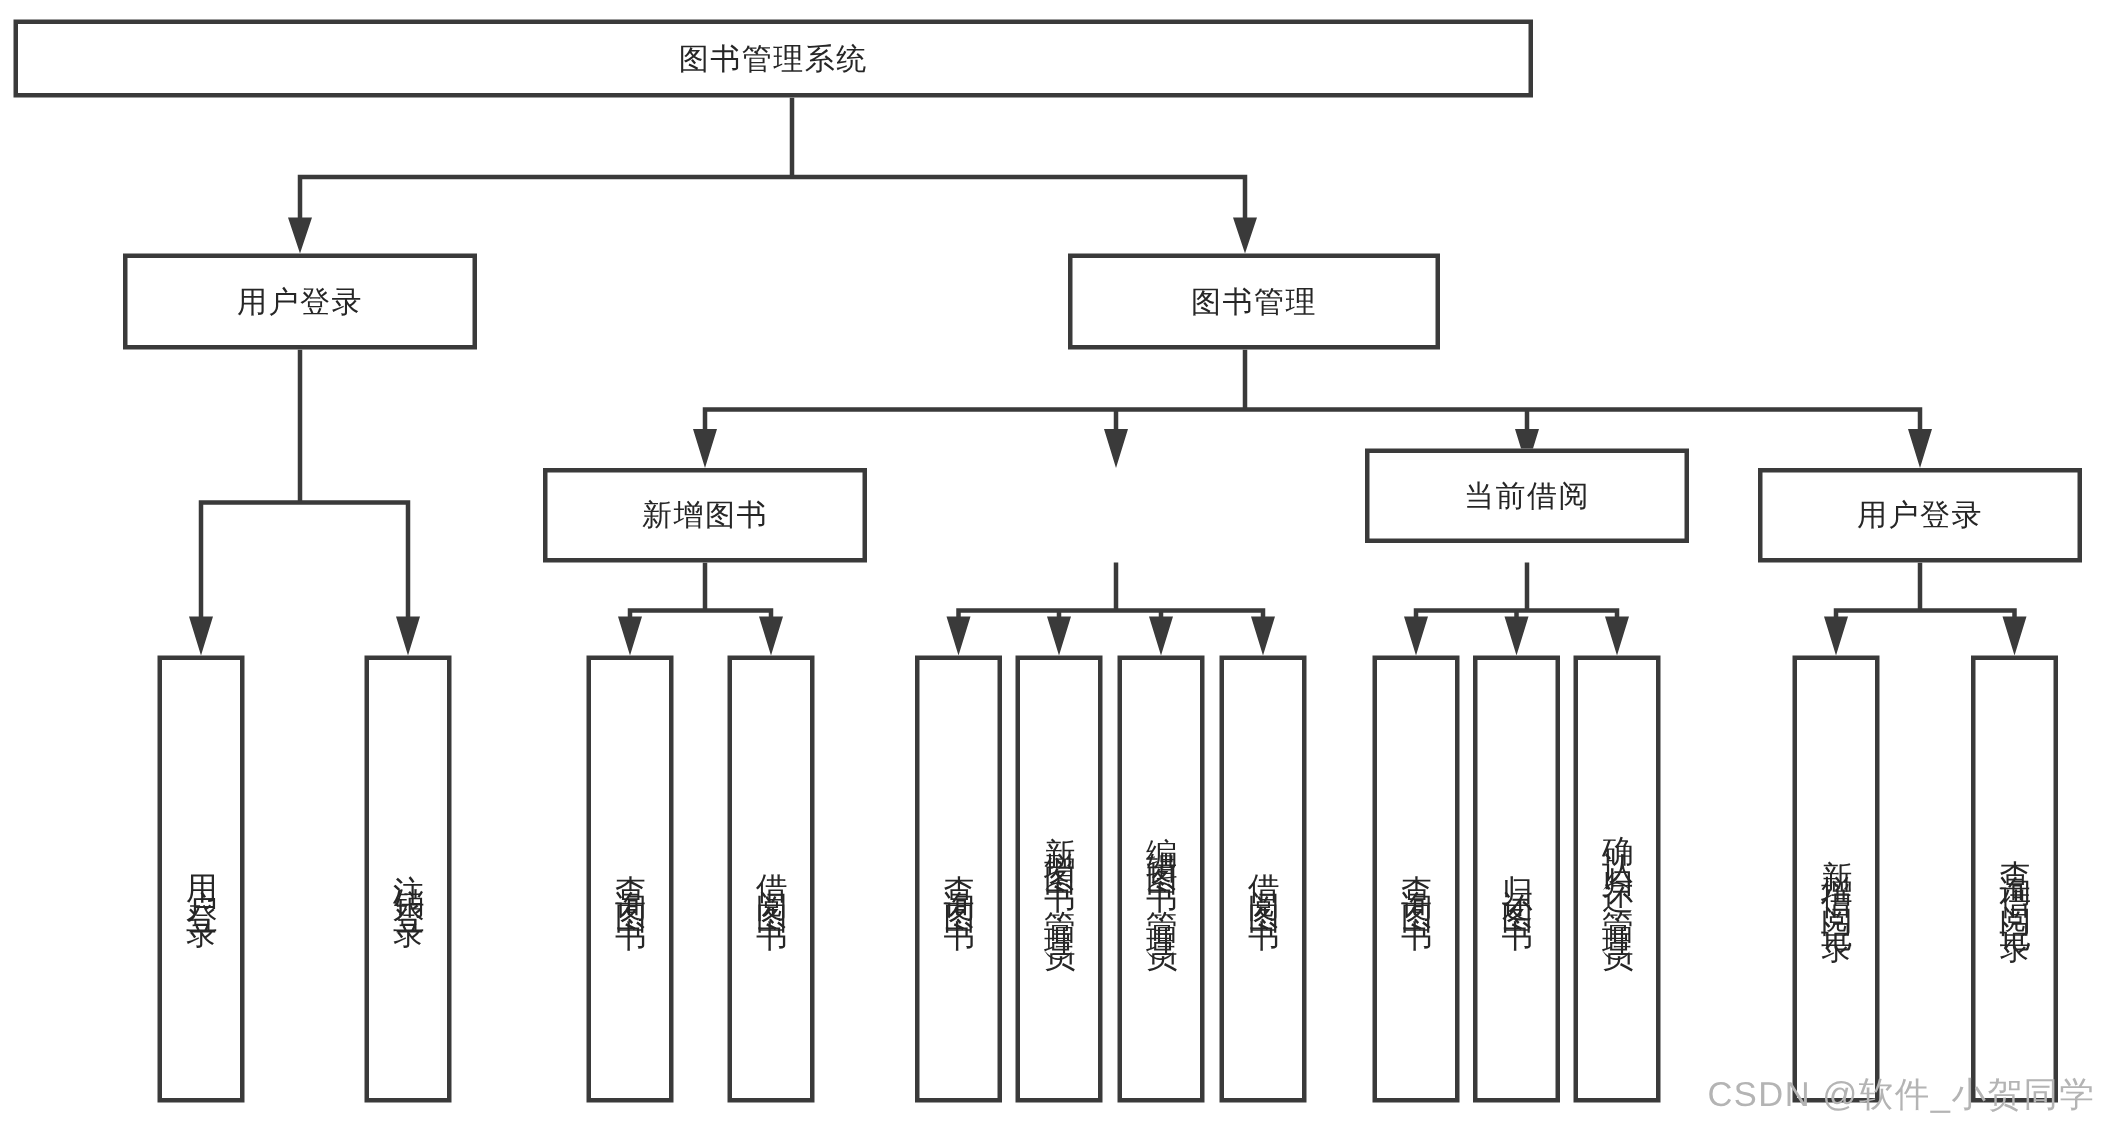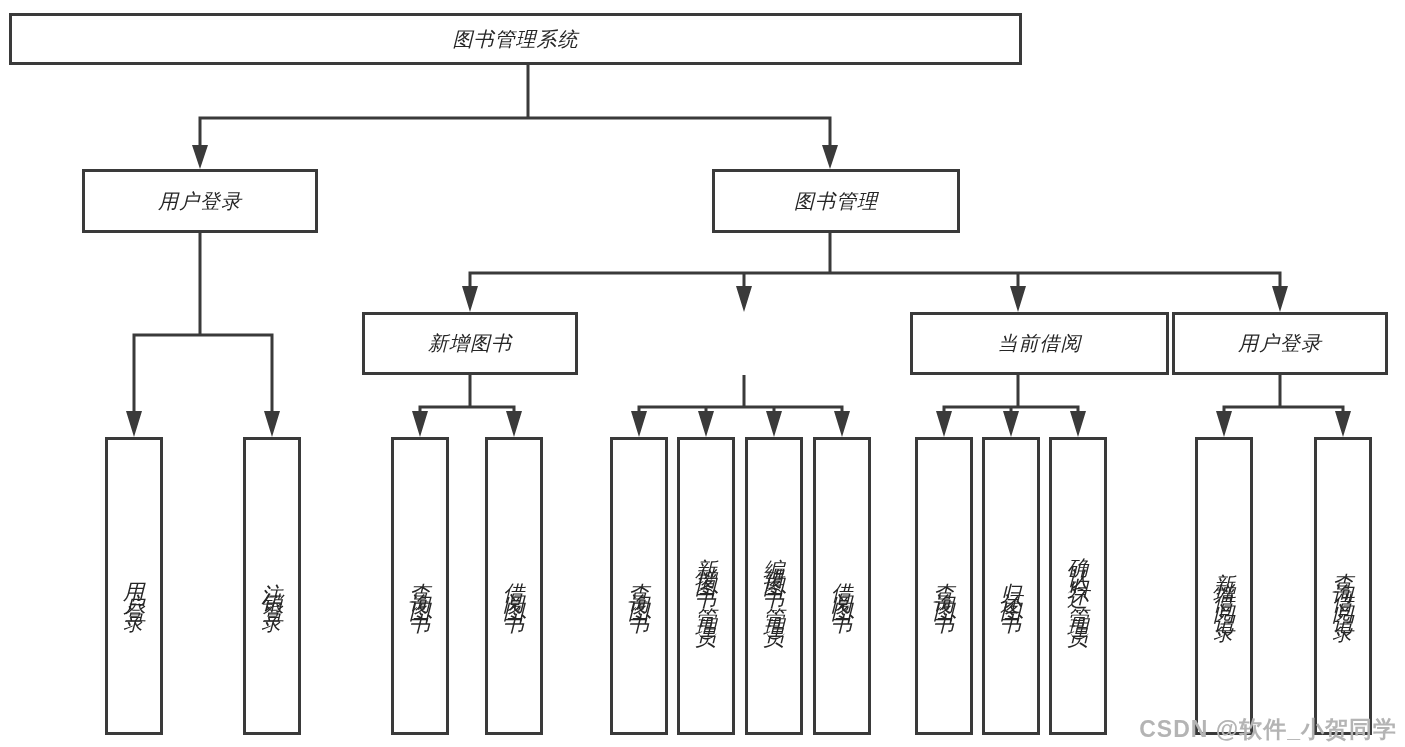--- a/index.html
+++ b/index.html
@@ -6,30 +6,29 @@
   #stage{
     position:relative;width:1405px;height:747px;background:#ffffff;
     font-family:"Liberation Sans",sans-serif;overflow:hidden;
   }
   #wires{position:absolute;left:0;top:0;z-index:1;}
   .node{
     position:absolute;z-index:2;background:#ffffff;
     border:3px solid #3a3a3a;box-sizing:border-box;
     display:flex;align-items:center;justify-content:center;
     color:#262626;
-    font-style:italic;
   }
   .node.h span{font-size:20px;letter-spacing:1px;white-space:nowrap;}
   .node.v span{
     writing-mode:vertical-rl;text-orientation:mixed;
     font-size:21px;letter-spacing:10px;line-height:1;white-space:nowrap;
   }
   #watermark{
     position:absolute;right:8px;bottom:2px;z-index:3;
-    font-size:23px;color:#b4b4b4;letter-spacing:1px;white-space:nowrap;font-weight:bold;
+    font-size:23px;color:#b4b4b4;letter-spacing:1px;white-space:nowrap;
   }
 </style>
 </head>
 <body>
 
 <div id="stage">
 
   <svg id="wires" width="1405" height="747" viewBox="0 0 1405 747">
 
     <path fill="none" stroke="#3a3a3a" stroke-width="3" d="
@@ -61,21 +60,21 @@
   <div class="node h" style="left:82px;top:169px;width:236px;height:64px">
     <span>用户登录</span>
   </div>
   <div class="node h" style="left:712px;top:169px;width:248px;height:64px">
     <span>图书管理</span>
   </div>
 
   <div class="node h" style="left:362px;top:312px;width:216px;height:63px">
     <span>新增图书</span>
   </div>
-  <div class="node h" style="left:910px;top:312px;width:259px;height:63px">
+  <div class="node h" style="left:910px;top:299px;width:216px;height:63px">
     <span>当前借阅</span>
   </div>
   <div class="node h" style="left:1172px;top:312px;width:216px;height:63px">
     <span>用户登录</span>
   </div>
 
   <div class="node v" style="left:105px;top:437px;width:58px;height:298px">
     <span>用户登录</span>
   </div>
   <div class="node v" style="left:243px;top:437px;width:58px;height:298px">

